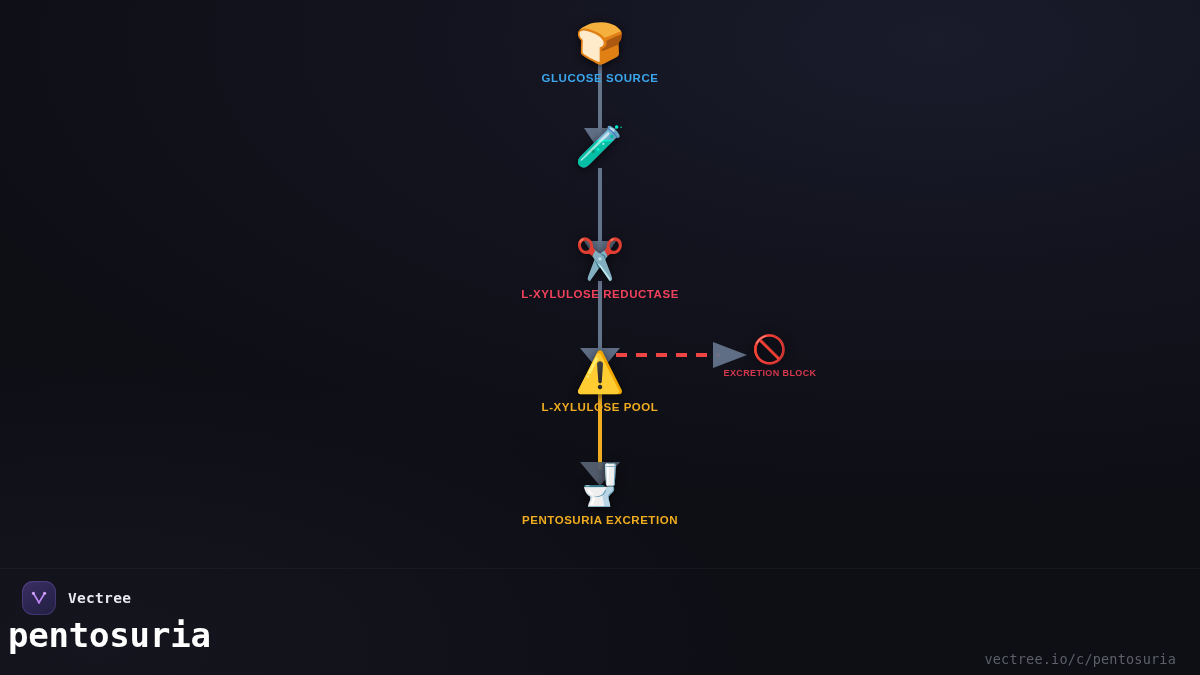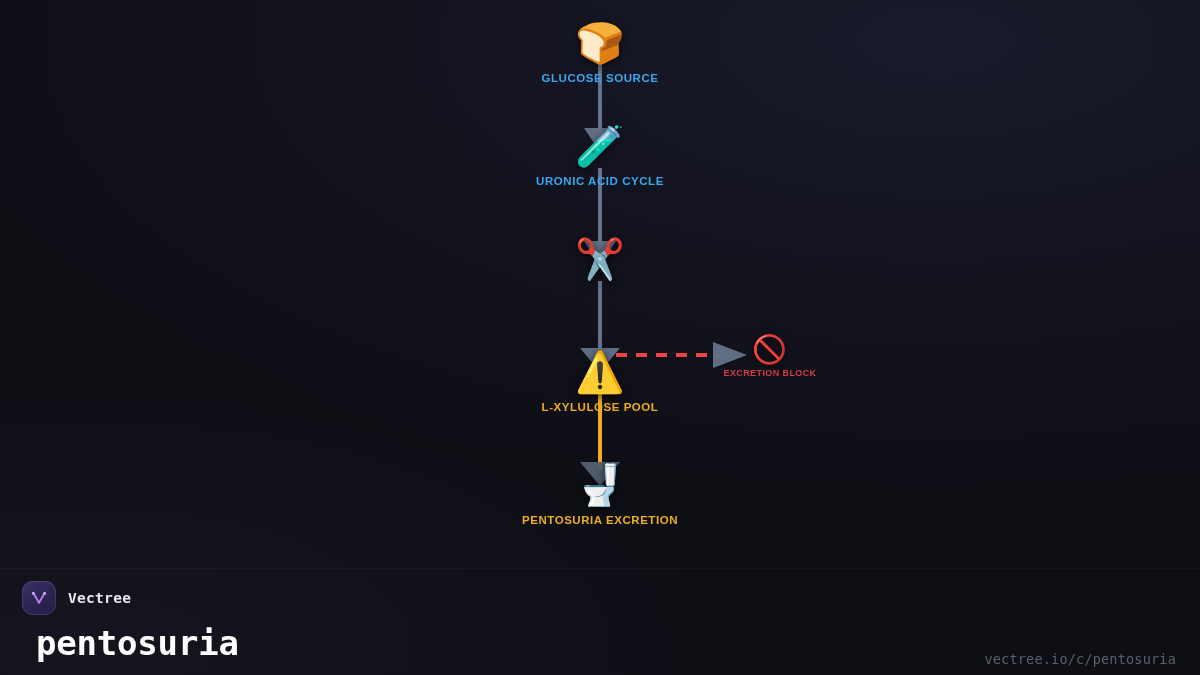--- a/index.html
+++ b/index.html
@@ -105,27 +105,26 @@
   }
   #brand-name {
     font-family:"DejaVu Sans Mono", monospace;
     font-size:14.5px;
     font-weight:700;
     color:#e9e9f2;
     letter-spacing:0.3px;
   }
   #slug {
     position:absolute;
-    left:36px; top:46px;
+    left:8px; top:46px;
     font-family:"DejaVu Sans Mono", monospace;
     font-size:34px;
     font-weight:700;
     color:#ffffff;
     letter-spacing:-0.2px;
-    margin-top:8px;
   }
   #url {
     position:absolute;
     right:24px; bottom:8px;
     font-family:"DejaVu Sans Mono", monospace;
     font-size:13.5px;
     color:#5d6068;
     letter-spacing:0.2px;
   }
 </style>
@@ -154,25 +153,25 @@
       <polygon points="713,342 713,368 747,355" fill="#64748b" opacity="0.95"></polygon>
     </svg>
 
     <div class="node" style="left:600px; top:20px;">
       <span class="glyph">🍞</span>
       <span class="caption c-blue">GLUCOSE SOURCE</span>
     </div>
 
     <div class="node" style="left:600px; top:123px;">
       <span class="glyph">🧪</span>
-      <span class="caption c-blue">URONIC ACID CYCLE</span>
     </div>
 
     <div class="node" style="left:600px; top:236px;">
       <span class="glyph">✂️</span>
+      <span class="caption c-red">L-XYLULOSE REDUCTASE</span>
     </div>
 
     <div class="node" style="left:600px; top:349px;">
       <span class="glyph">⚠️</span>
       <span class="caption c-amber">L-XYLULOSE POOL</span>
     </div>
 
     <div class="node" style="left:600px; top:462px;">
       <span class="glyph">🚽</span>
       <span class="caption c-amber">PENTOSURIA EXCRETION</span>

